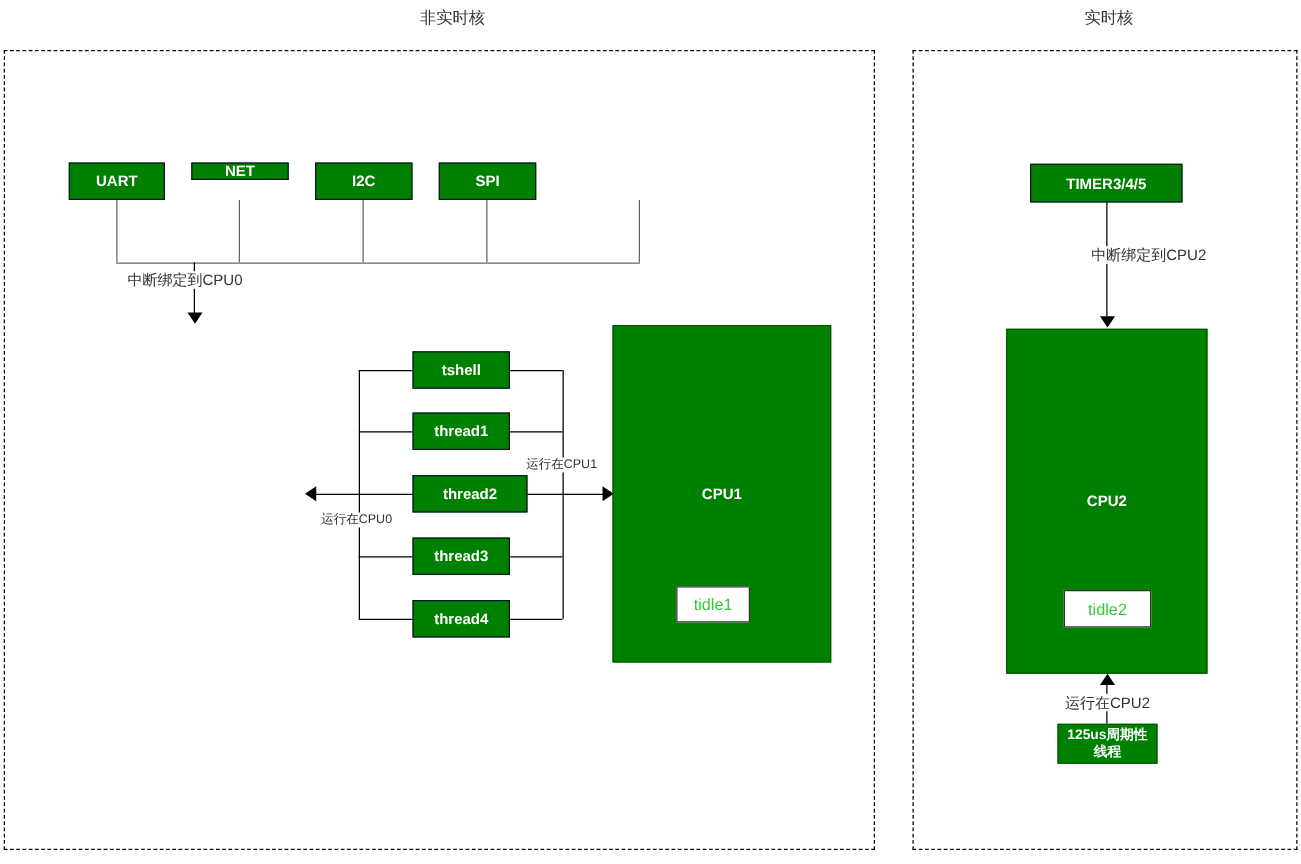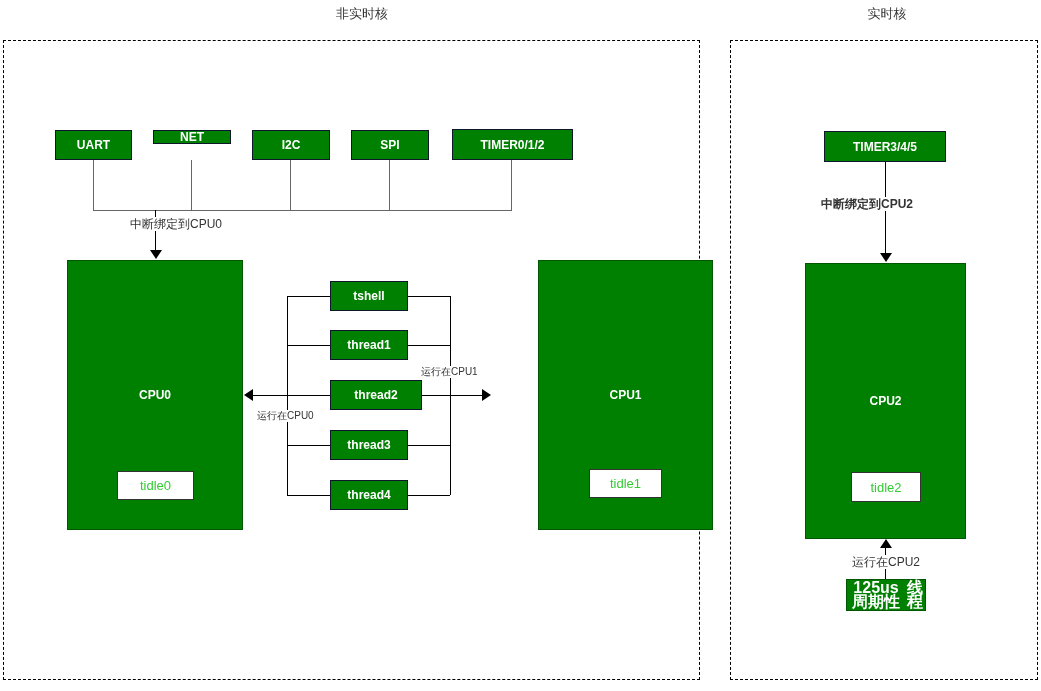--- a/index.html
+++ b/index.html
@@ -89,24 +89,24 @@
   .tri-down { border-left: 6px solid transparent; border-right: 6px solid transparent; border-top: 9px solid #000000; }
   .tri-up   { border-left: 6px solid transparent; border-right: 6px solid transparent; border-bottom: 9px solid #000000; }
   .tri-left { border-top: 6px solid transparent; border-bottom: 6px solid transparent; border-right: 9px solid #000000; }
   .tri-right{ border-top: 6px solid transparent; border-bottom: 6px solid transparent; border-left: 9px solid #000000; }
   .periodic {
     position: absolute;
     background: #008000;
     border: 1px solid #005700;
     color: #ffffff;
     font-weight: bold;
-    font-size: 16px;
+    font-size: 11px;
     line-height: 14px;
     display: flex;
-    flex-direction: row;
+    flex-direction: column;
     align-items: center;
     justify-content: center;
     box-sizing: border-box;
     text-align: center;
   }
 </style>
 </head>
 <body>
 
 <div id="canvas">
@@ -114,41 +114,36 @@
   <div class="panel-title" style="left:787px; top:6px; width:200px;">实时核</div>
   <div class="panel-title" style="left:262px; top:6px; width:200px;">非实时核</div>
 
   <div class="panel" style="left:3px; top:40px; width:695px; height:638px;"></div>
   <div class="panel" style="left:730px; top:40px; width:306px; height:638px;"></div>
 
   <div class="gbox" style="left:55px; top:130px; width:77px; height:30px;">UART</div>
   <div class="gbox" style="left:153px; top:130px; width:78px; height:14px;">NET</div>
   <div class="gbox" style="left:252px; top:130px; width:78px; height:30px;">I2C</div>
   <div class="gbox" style="left:351px; top:130px; width:78px; height:30px;">SPI</div>
-  <div class="gbox" style="left:452px; top:129px; width:121px; height:31px;">TIMER0/1/2</div>
 
   <div class="gline" style="left:93px; top:160px; width:1px; height:50px;"></div>
   <div class="gline" style="left:191px; top:160px; width:1px; height:50px;"></div>
   <div class="gline" style="left:290px; top:160px; width:1px; height:50px;"></div>
   <div class="gline" style="left:389px; top:160px; width:1px; height:50px;"></div>
   <div class="gline" style="left:511px; top:160px; width:1px; height:50px;"></div>
   <div class="gline" style="left:93px; top:210px; width:419px; height:1px;"></div>
 
   <div class="bline" style="left:155px; top:210px; width:1px; height:41px;"></div>
   <div class="tri tri-down" style="left:150px; top:250px;"></div>
-  <div class="lab" style="left:101px; top:217px;margin-left:28px;">中断绑定到CPU0</div>
+  <div class="lab" style="left:101px; top:217px;">中断绑定到CPU0</div>
 
-  <div class="cpu" style="left:67px; top:260px; width:176px; height:270px;">
-    <span class="cpu-label">CPU0</span>
-    <div class="idlebox" style="left:49px; top:210px; width:77px; height:29px;">tidle0</div>
-  </div>
 
-  <div class="cpu" style="left:490px; top:260px; width:175px; height:270px;margin-left:48px;">
+  <div class="cpu" style="left:490px; top:260px; width:175px; height:270px;">
     <span class="cpu-label">CPU1</span>
-    <div class="idlebox" style="left:50px; top:208px; width:73px; height:29px;">tidle1</div>
+    <div class="idlebox" style="left:50px; top:208px; width:59px; height:29px;">tidle1</div>
   </div>
 
   <div class="bline" style="left:287px; top:296px; width:1px; height:199px;"></div>
   <div class="bline" style="left:450px; top:296px; width:1px; height:199px;"></div>
   <div class="bline" style="left:287px; top:296px; width:43px; height:1px;"></div>
   <div class="bline" style="left:287px; top:345px; width:43px; height:1px;"></div>
   <div class="bline" style="left:287px; top:445px; width:43px; height:1px;"></div>
   <div class="bline" style="left:287px; top:495px; width:43px; height:1px;"></div>
   <div class="bline" style="left:408px; top:296px; width:42px; height:1px;"></div>
   <div class="bline" style="left:408px; top:345px; width:42px; height:1px;"></div>
@@ -165,21 +160,21 @@
   <div class="gbox" style="left:330px; top:430px; width:78px; height:30px;">thread3</div>
   <div class="gbox" style="left:330px; top:480px; width:78px; height:30px;">thread4</div>
 
   <div class="lab-small" style="left:257px; top:362px;margin-top:48px;">运行在CPU0</div>
   <div class="lab-small" style="left:421px; top:366px;">运行在CPU1</div>
 
   <div class="gbox" style="left:824px; top:131px; width:122px; height:31px;text-align:center;">TIMER3/4/5</div>
 
   <div class="bline" style="left:885px; top:162px; width:1px; height:91px;"></div>
   <div class="tri tri-down" style="left:880px; top:253px;"></div>
-  <div class="lab" style="left:820px; top:197px;font-weight:bold;">中断绑定到CPU2</div>
+  <div class="lab" style="left:872px; top:197px;">中断绑定到CPU2</div>
 
   <div class="cpu" style="left:805px; top:263px; width:161px; height:276px;">
     <span class="cpu-label">CPU2</span>
     <div class="idlebox" style="left:45px; top:208px; width:70px; height:30px;">tidle2</div>
   </div>
 
   <div class="bline" style="left:885px; top:547px; width:1px; height:32px;"></div>
   <div class="tri tri-up" style="left:880px; top:539px;"></div>
   <div class="lab" style="left:851px; top:555px;">运行在CPU2</div>
 

